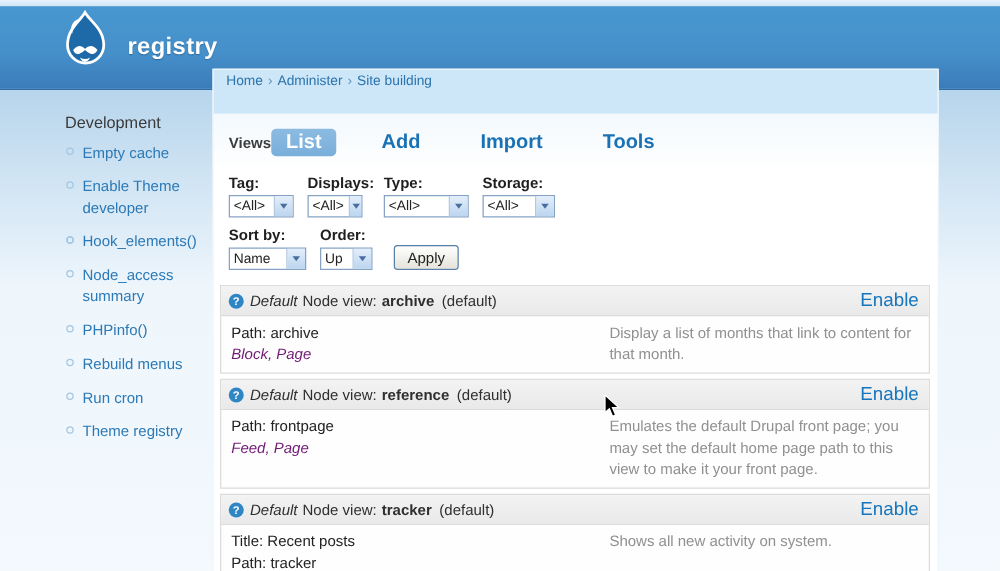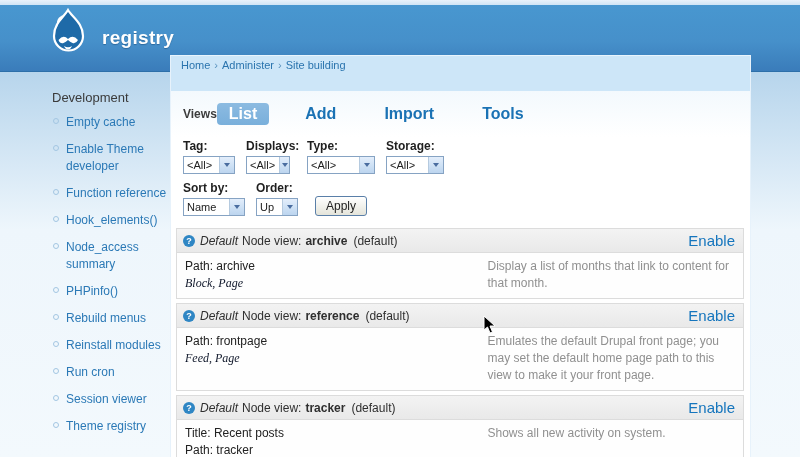--- a/index.html
+++ b/index.html
@@ -96,21 +96,21 @@
     margin-right:5px; flex:0 0 auto;
   }
   .vr-type { font-style:italic; margin-right:4px; }
   .vr-kind { margin-right:4px; }
   .vr-name { font-weight:bold; }
   .vr-suffix { margin-left:6px; }
   .vr-enable { margin-left:auto; color:#1575bd; text-decoration:none; font-size:15px; }
   .vr-body { display:flex; padding:5px 8px 6px 8px; }
   .vr-left { width:55%; }
   .detail-line { line-height:17px; color:#222; }
-  .displays-line { line-height:17px; font-style:italic; color:#0f172a;font-family:Liberation Serif, serif; }
+  .displays-line { line-height:17px; font-style:italic; color:#701a75; }
   .vr-desc { width:45%; color:#909090; line-height:17px; padding-right:4px; }
   
   .cursor { position:absolute; left:483px; top:315px; width:13px; height:19px; z-index:50; }
 </style>
 </head>
 <body>
 
 <div class="screen">
 
   <div class="top-strip"></div>
@@ -128,42 +128,36 @@
   <div class="sidebar">
     <div class="sb-section-title">Development</div>
     <ul class="sb-list">
       <li class="sb-item">
           <a href="#"><span class="bullet circle"></span><span>Empty cache</span></a>
         </li>
       <li class="sb-item">
           <a href="#"><span class="bullet circle"></span><span>Enable Theme developer</span></a>
         </li>
       <li class="sb-item">
-          <a href="#"><span class="bullet circle"></span><span>Function reference</span></a>
+          <a href="#"><span class="bullet circle"></span></a>
         </li>
       <li class="sb-item">
           <a href="#"><span class="bullet circle"></span><span>Hook_elements()</span></a>
         </li>
       <li class="sb-item">
           <a href="#"><span class="bullet circle"></span><span>Node_access summary</span></a>
         </li>
       <li class="sb-item">
           <a href="#"><span class="bullet circle"></span><span>PHPinfo()</span></a>
         </li>
       <li class="sb-item">
           <a href="#"><span class="bullet circle"></span><span>Rebuild menus</span></a>
         </li>
       <li class="sb-item">
-          <a href="#"><span class="bullet circle"></span><span>Reinstall modules</span></a>
-        </li>
-      <li class="sb-item">
           <a href="#"><span class="bullet circle"></span><span>Run cron</span></a>
-        </li>
-      <li class="sb-item">
-          <a href="#"><span class="bullet circle"></span><span>Session viewer</span></a>
         </li>
       <li class="sb-item">
           <a href="#"><span class="bullet circle"></span><span>Theme registry</span></a>
         </li>
 
     </ul>
 
   </div>
 
   <div class="panel">

